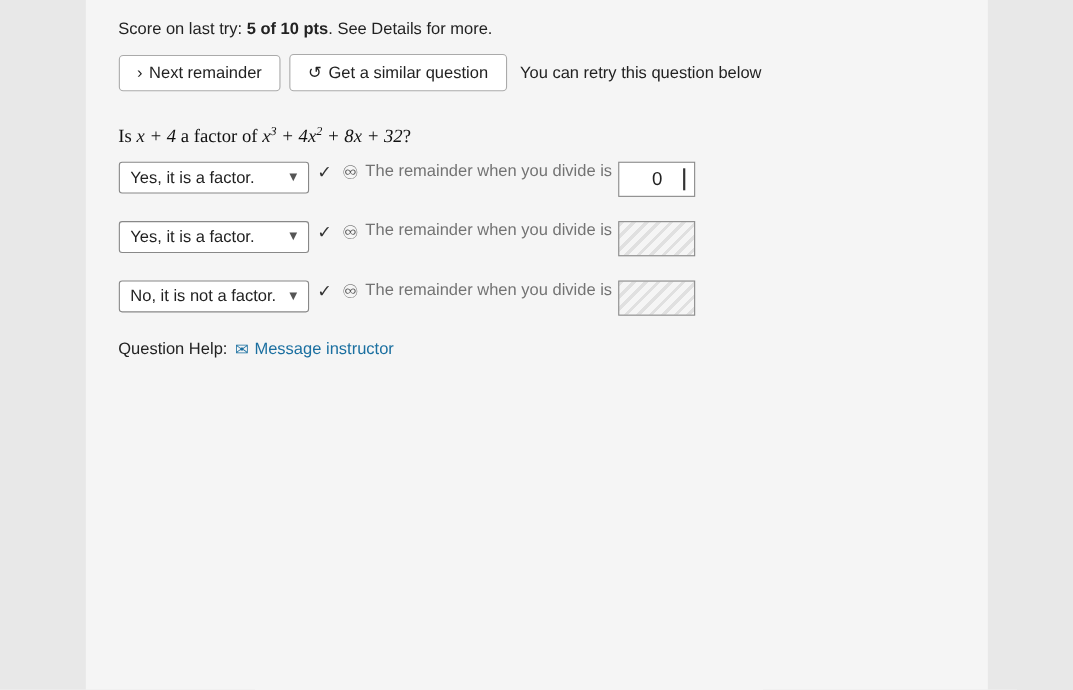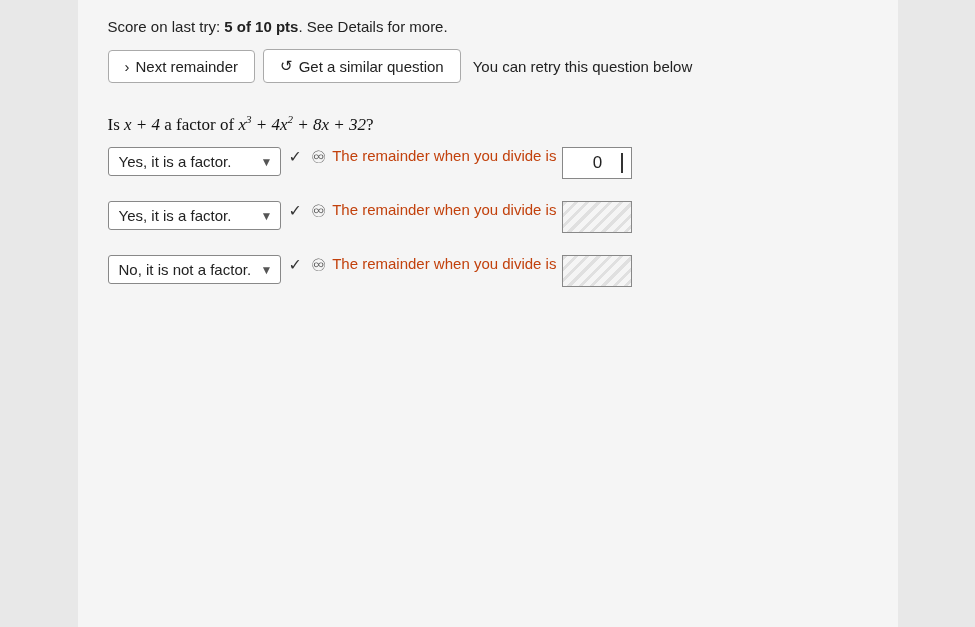--- a/index.html
+++ b/index.html
@@ -115,21 +115,21 @@
     }
     .infinity-icon {
       color: #555;
       font-size: 17px;
       margin-left: 3px;
       cursor: pointer;
     }
     .answer-label {
       font-size: 15px;
       font-family: Arial, sans-serif;
-      color: #c2410c;
+      color: #737373;
     }
     .remainder-box {
       display: inline-block;
       border: 1.5px solid #888;
       background: white;
       width: 70px;
       height: 32px;
       vertical-align: middle;
       position: relative;
     }
@@ -263,14 +263,21 @@
       </div>
       <span class="check-icon">✓</span>
       <span class="infinity-icon">♾</span>
       <span class="answer-label">The remainder when you divide is</span>
       <div class="remainder-box striped-box">
         <input type="text" class="remainder-input" value="" style="">
       </div>
     </div>
   </div>
 
+  <div class="question-help">
+    <span>Question Help:</span>
+    <a href="#" class="help-link">
+      <span style="font-size:15px;">✉</span>
+      <span>Message instructor</span>
+    </a>
+  </div>
 
 </div>
 
 </body></html>

